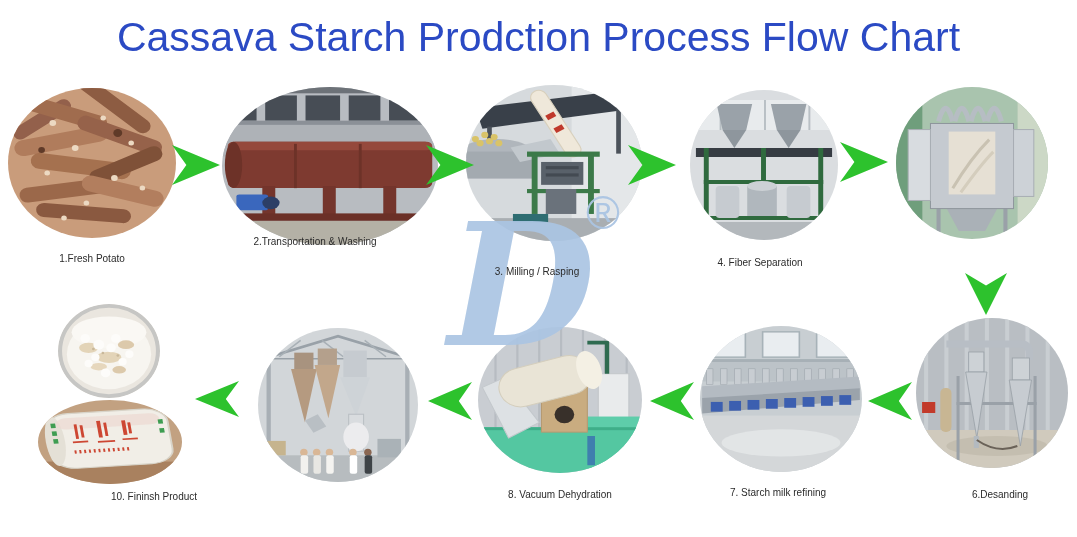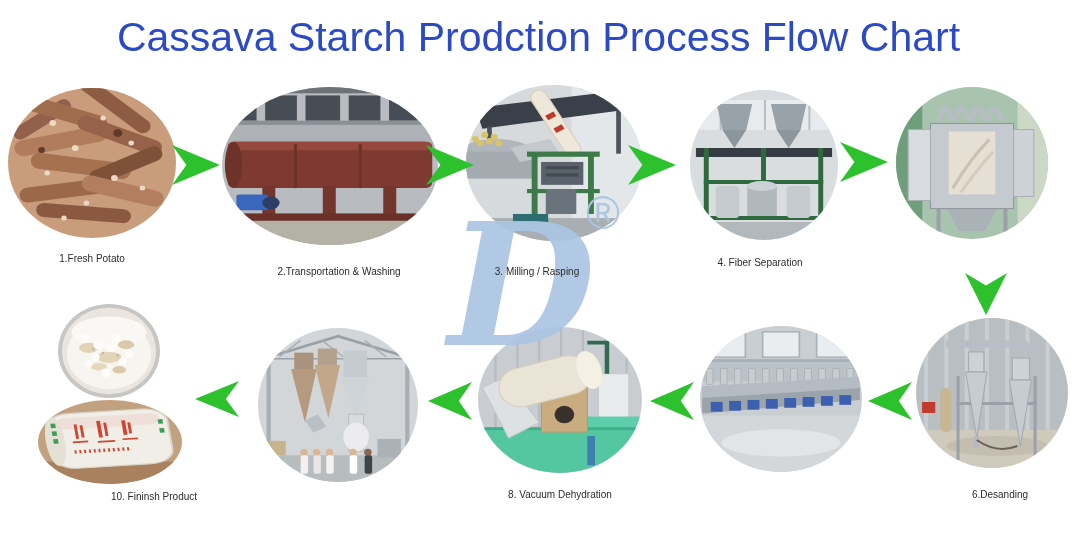--- a/index.html
+++ b/index.html
@@ -435,20 +435,21 @@
   <div class="arrow right" style="left:426px;top:145px;width:48px;height:40px;"></div>
   <div class="arrow right" style="left:628px;top:145px;width:48px;height:40px;"></div>
   <div class="arrow right" style="left:840px;top:142px;width:48px;height:40px;"></div>
   <div class="arrow down" style="left:965px;top:273px;width:42px;height:42px;"></div>
   <div class="arrow left" style="left:868px;top:382px;width:44px;height:38px;"></div>
   <div class="arrow left" style="left:650px;top:382px;width:44px;height:38px;"></div>
   <div class="arrow left" style="left:428px;top:382px;width:44px;height:38px;"></div>
   <div class="arrow left" style="left:195px;top:381px;width:44px;height:36px;"></div>
 
   <div class="label" style="left:92px;top:253px;">1.Fresh Potato</div>
-  <div class="label" style="left:315px;top:266px;margin-left:24px;">2.Transportation &amp; Washing</div>
+  <div class="label" style="left:315px;top:236px;">2.Transportation &amp; Washing</div>
   <div class="label" style="left:537px;top:266px;">3. Milling / Rasping</div>
   <div class="label" style="left:760px;top:257px;">4. Fiber Separation</div>
   <div class="label" style="left:1000px;top:489px;">6.Desanding</div>
+  <div class="label" style="left:778px;top:487px;">7. Starch milk refining</div>
   <div class="label" style="left:560px;top:489px;">8. Vacuum Dehydration</div>
   <div class="label" style="left:114px;top:491px;margin-left:40px;">10. Fininsh Product</div>
 
 </div>
 
 </body></html>

